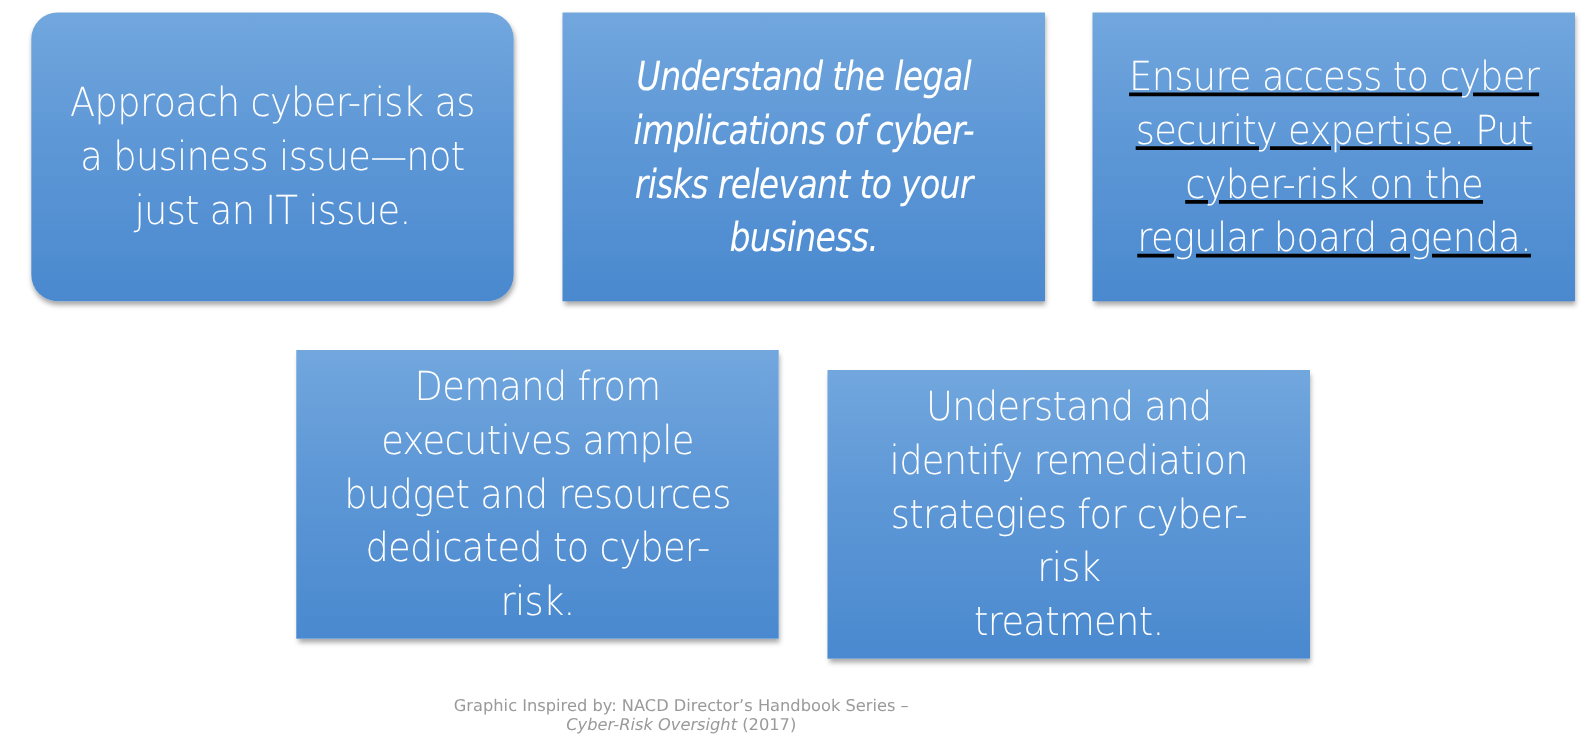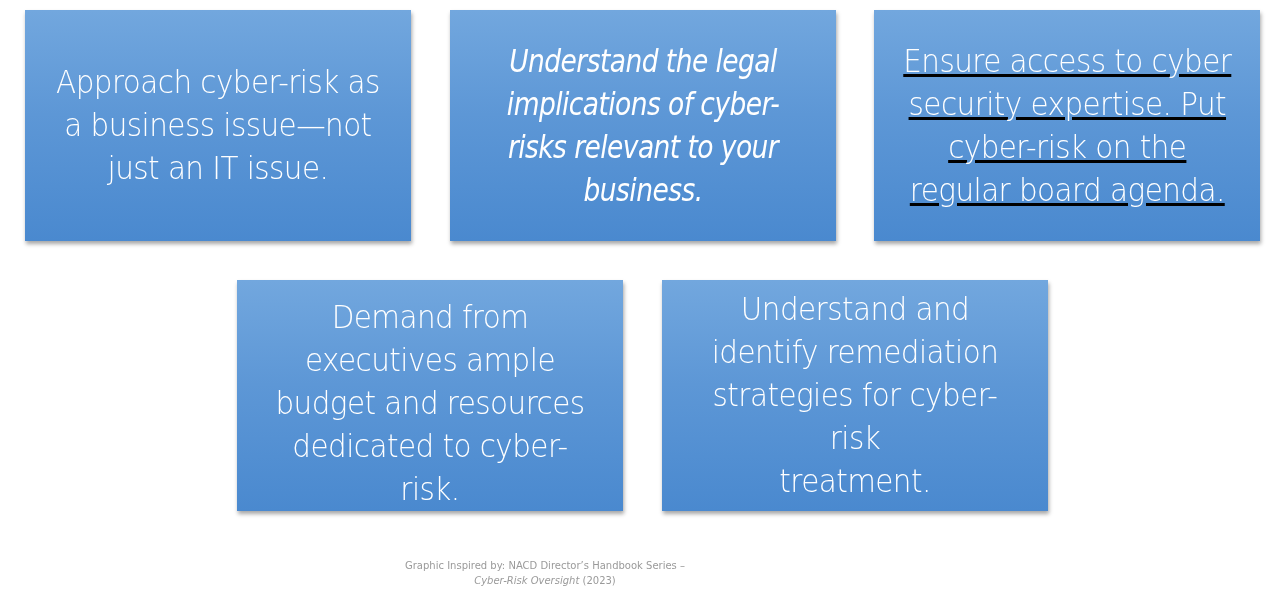--- a/index.html
+++ b/index.html
@@ -38,63 +38,63 @@
       white-space: pre-line;
       transform: scaleX(0.92);
     }
     .footer {
       position: absolute;
       left: 0;
       width: 1090px;
       top: 558px;
       text-align: center;
       font-family: "DejaVu Sans", "Liberation Sans", sans-serif;
-      font-size: 10px;
+      font-size: 13px;
       line-height: 15px;
       color: #9a9a9a;
     }
     .footer .italic { font-style: italic; }
   </style>
 </head>
 <body>
 
 <div>
 
-  <div class="box" style="left:25px; top:10px;">
+  <div class="box" style="left:25px; top:10px;border-radius:21px;">
     <div class="box-text">Approach cyber-risk as
 a business issue—not
 just an IT issue.</div>
   </div>
 
   <div class="box" style="left:450px; top:10px;font-style:italic;">
     <div class="box-text">Understand the legal
 implications of cyber-
 risks relevant to your
 business.</div>
   </div>
 
   <div class="box" style="left:874px; top:10px;text-decoration:underline;">
     <div class="box-text">Ensure access to cyber
 security expertise. Put
 cyber-risk on the
 regular board agenda.</div>
   </div>
 
-  <div class="box" style="left:237px; top:280px;align-items:flex-end;">
+  <div class="box" style="left:237px; top:280px;">
     <div class="box-text">Demand from
 executives ample
 budget and resources
 dedicated to cyber-risk.</div>
   </div>
 
-  <div class="box" style="left:662px; top:280px;">
+  <div class="box" style="left:662px; top:296px;">
     <div class="box-text">Understand and
 identify remediation
 strategies for cyber-risk
 treatment.</div>
   </div>
 
   <div class="footer">
     <div>Graphic Inspired by: NACD  Director’s Handbook Series –</div>
-    <div><span class="italic">Cyber-Risk Oversight</span><span> (2023)</span></div>
+    <div><span class="italic">Cyber-Risk Oversight</span><span> (2017)</span></div>
   </div>
 
 </div>
 
 </body></html>

